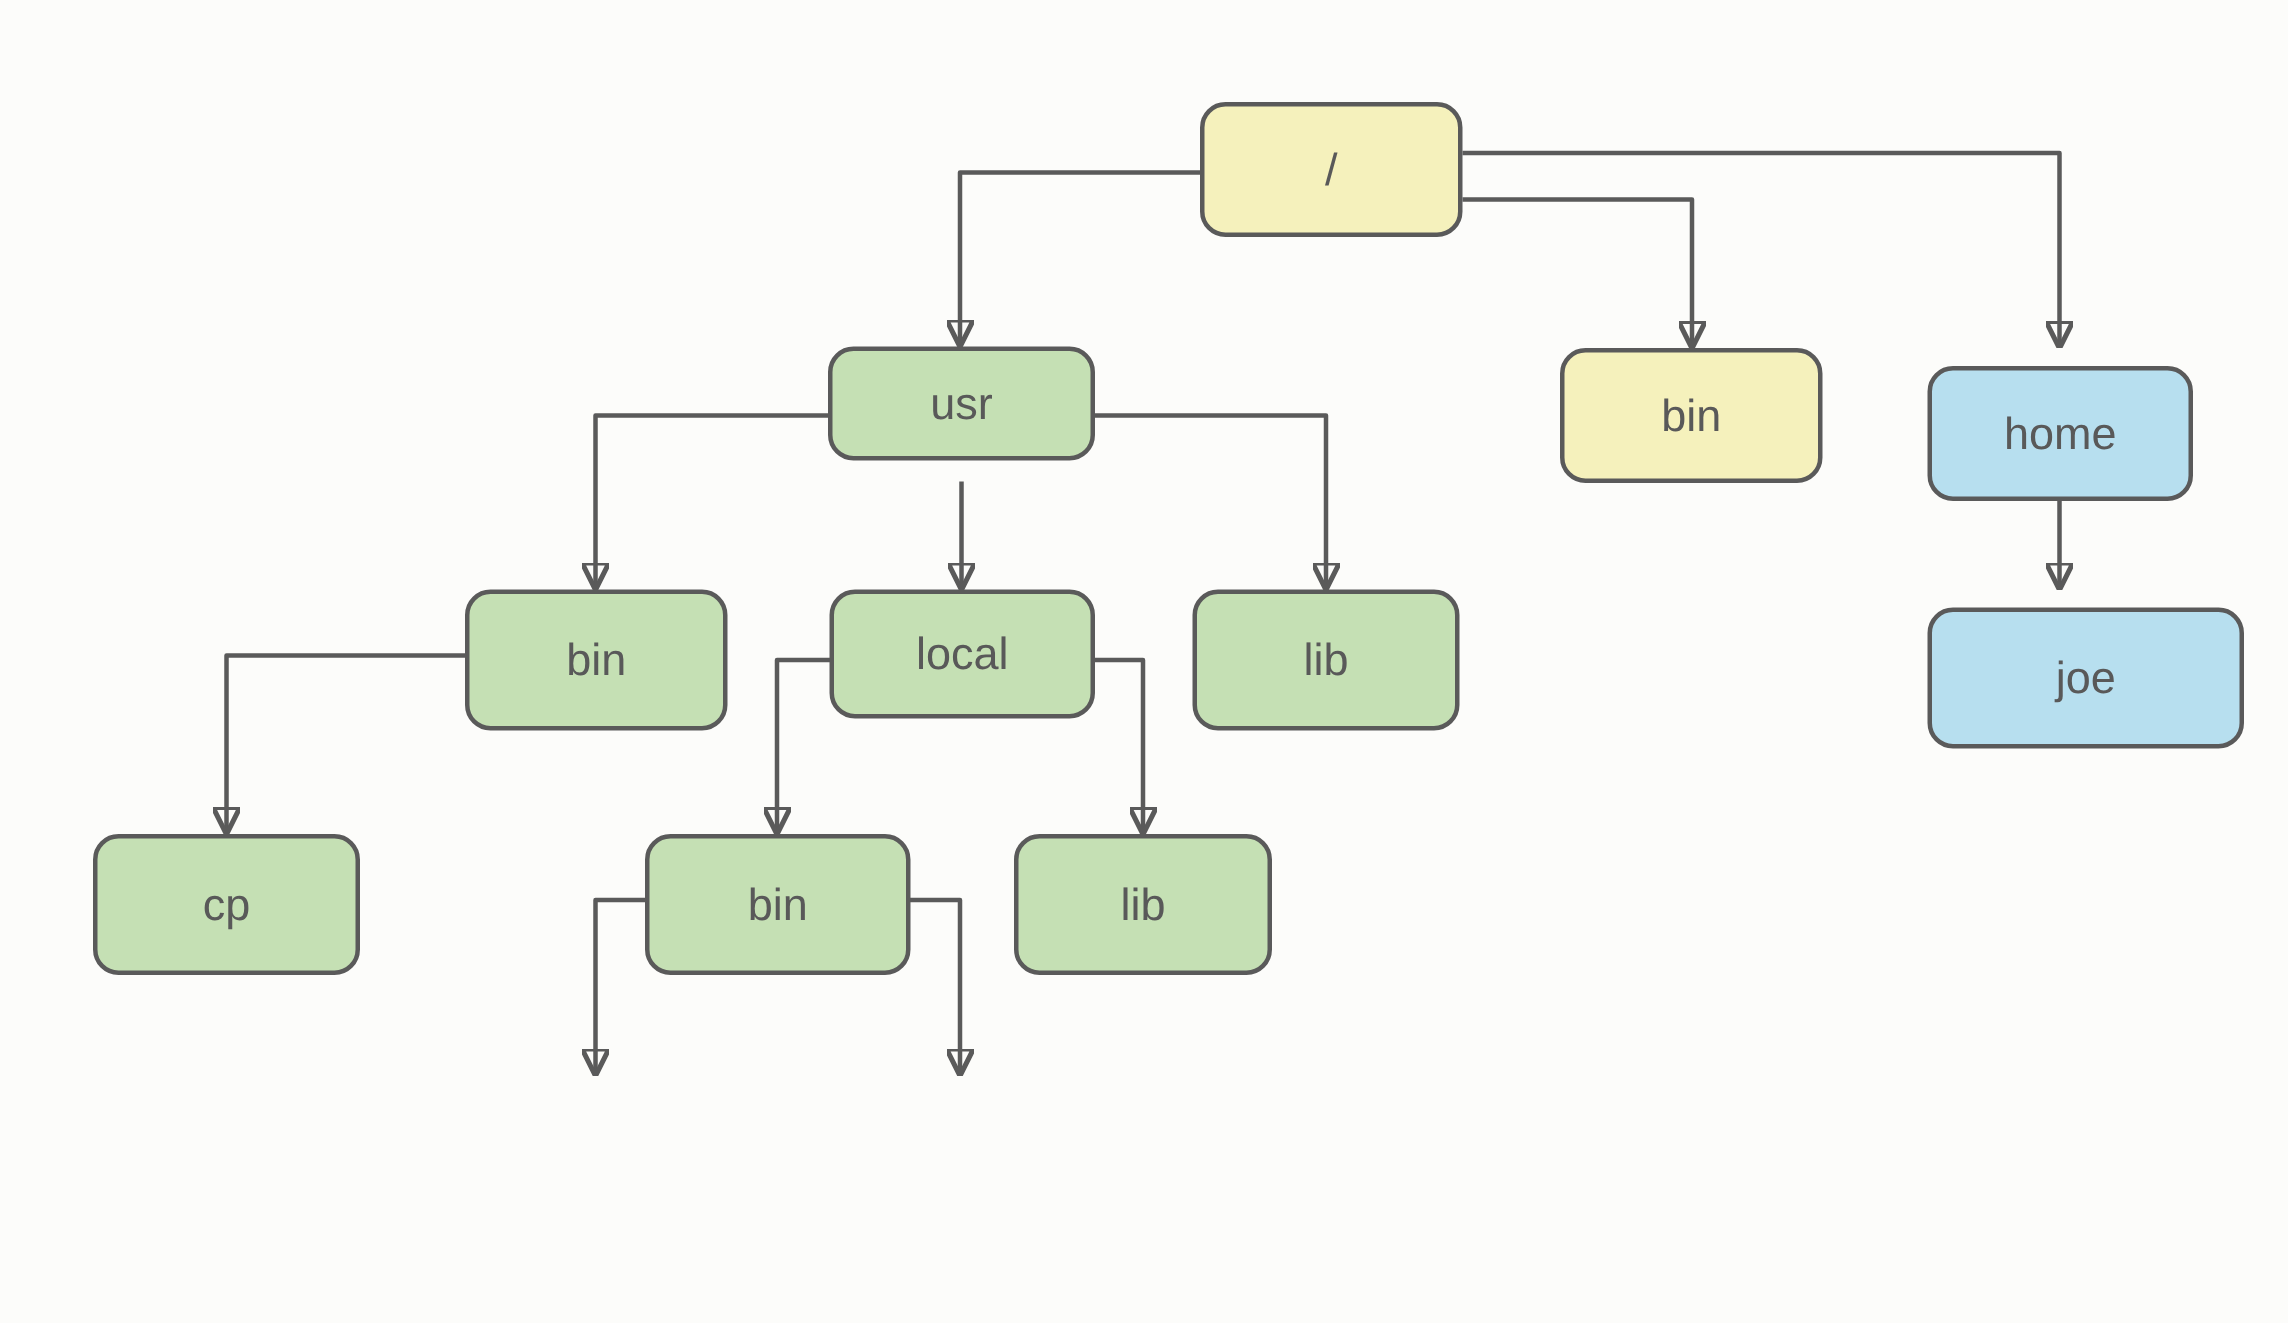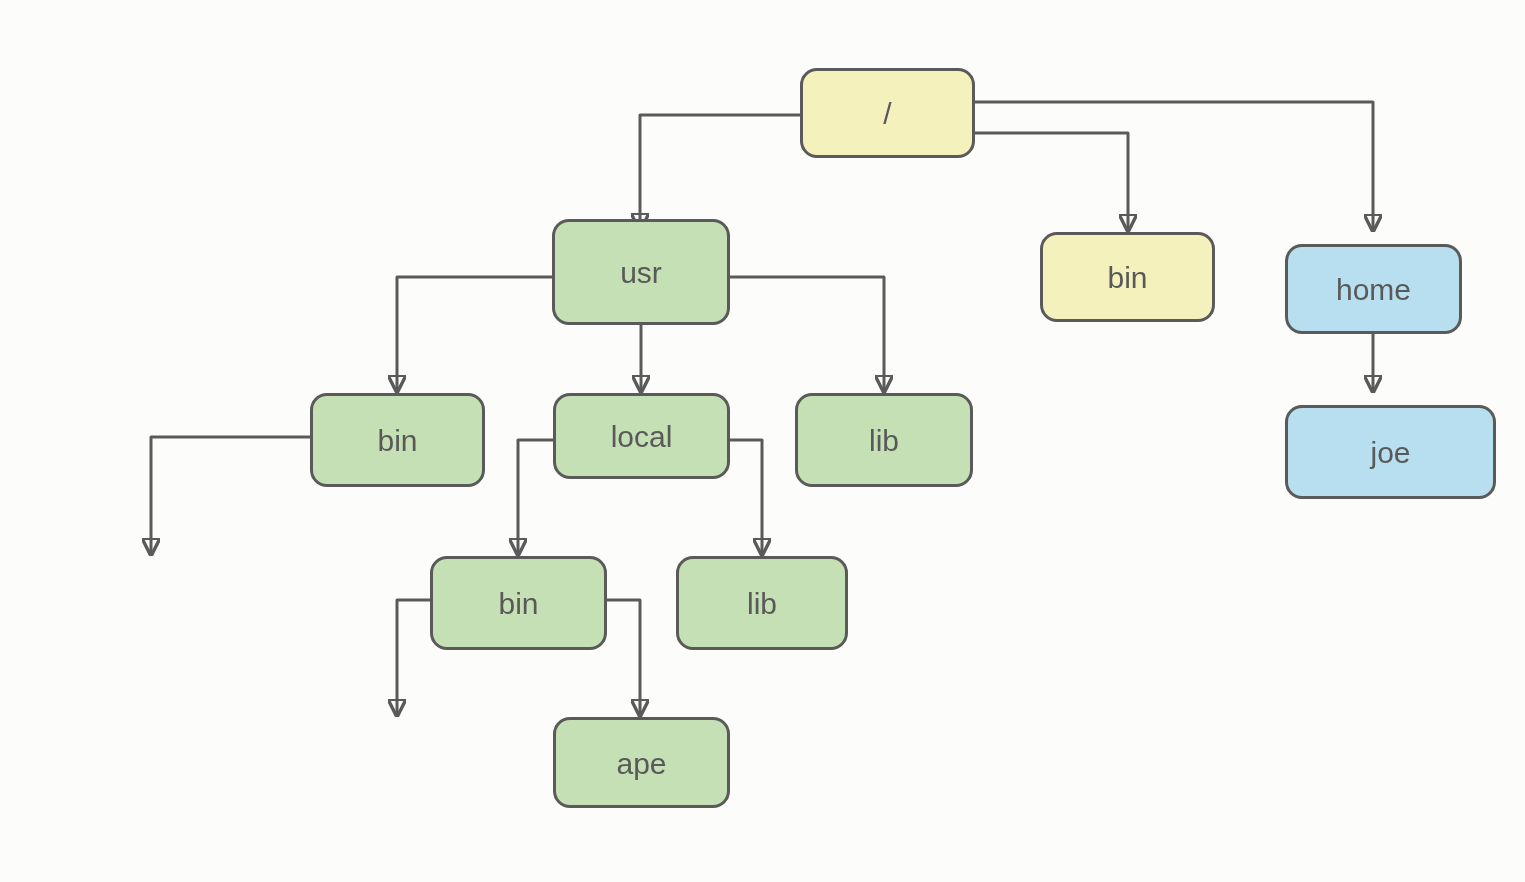--- a/index.html
+++ b/index.html
@@ -49,21 +49,21 @@
     <path d="M 555 440 L 518 440 L 518 554" marker-end="url(#arrow)"></path>
     <path d="M 728 440 L 762 440 L 762 554" marker-end="url(#arrow)"></path>
     <path d="M 432 600 L 397 600 L 397 715" marker-end="url(#arrow)"></path>
     <path d="M 605 600 L 640 600 L 640 715" marker-end="url(#arrow)"></path>
   </svg>
 
   <div class="node node--yellow" style="left:800px;top:68px;width:175px;height:90px">
     <span class="lbl">/</span>
   </div>
 
-  <div class="node node--green" style="left:552px;top:219px;width:178px;height:106px">
+  <div class="node node--green" style="left:552px;top:231px;width:178px;height:76px">
     <span class="lbl">usr</span>
   </div>
 
   <div class="node node--yellow" style="left:1040px;top:232px;width:175px;height:90px">
     <span class="lbl">bin</span>
   </div>
 
   <div class="node node--blue" style="left:1285px;top:232px;width:177px;height:90px">
     <span class="lbl">home</span>
   </div>
@@ -77,27 +77,27 @@
   </div>
 
   <div class="node node--green" style="left:795px;top:393px;width:178px;height:94px">
     <span class="lbl">lib</span>
   </div>
 
   <div class="node node--blue" style="left:1285px;top:393px;width:211px;height:94px">
     <span class="lbl">joe</span>
   </div>
 
+  <div class="node node--green" style="left:62px;top:556px;width:178px;height:94px">
+    <span class="lbl">cp</span>
+  </div>
 
   <div class="node node--green" style="left:430px;top:556px;width:177px;height:94px">
     <span class="lbl">bin</span>
   </div>
 
   <div class="node node--green" style="left:676px;top:556px;width:172px;height:94px">
     <span class="lbl">lib</span>
   </div>
 
 
-  <div class="node node--green" style="left:553px;top:717px;width:177px;height:91px">
-    <span class="lbl">ape</span>
-  </div>
 
 </div>
 
 </body></html>

